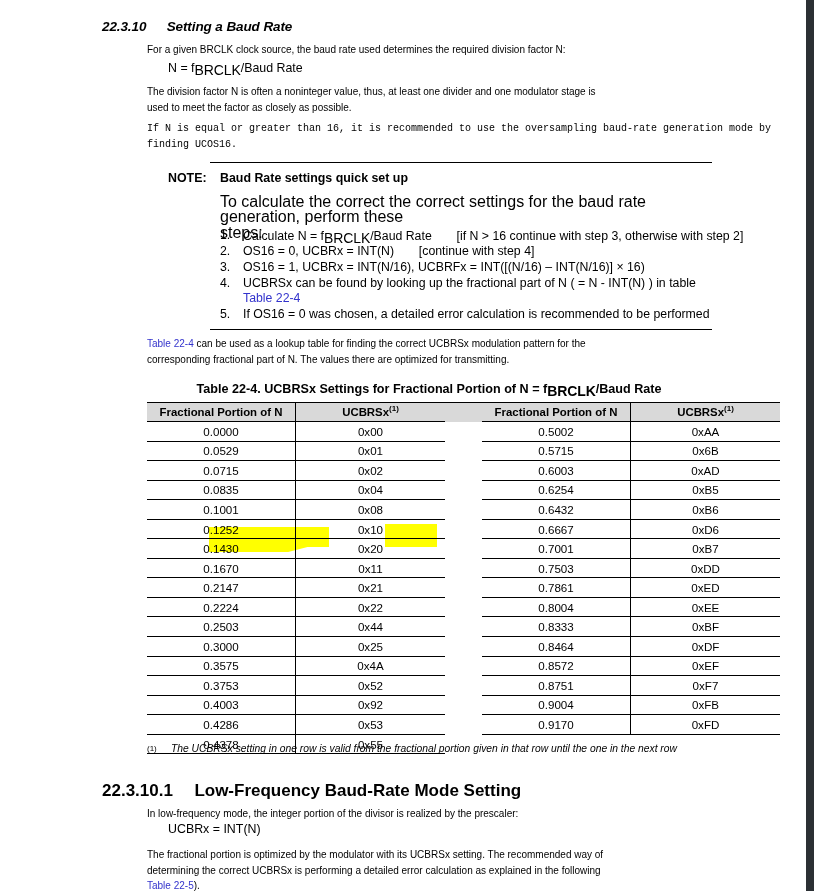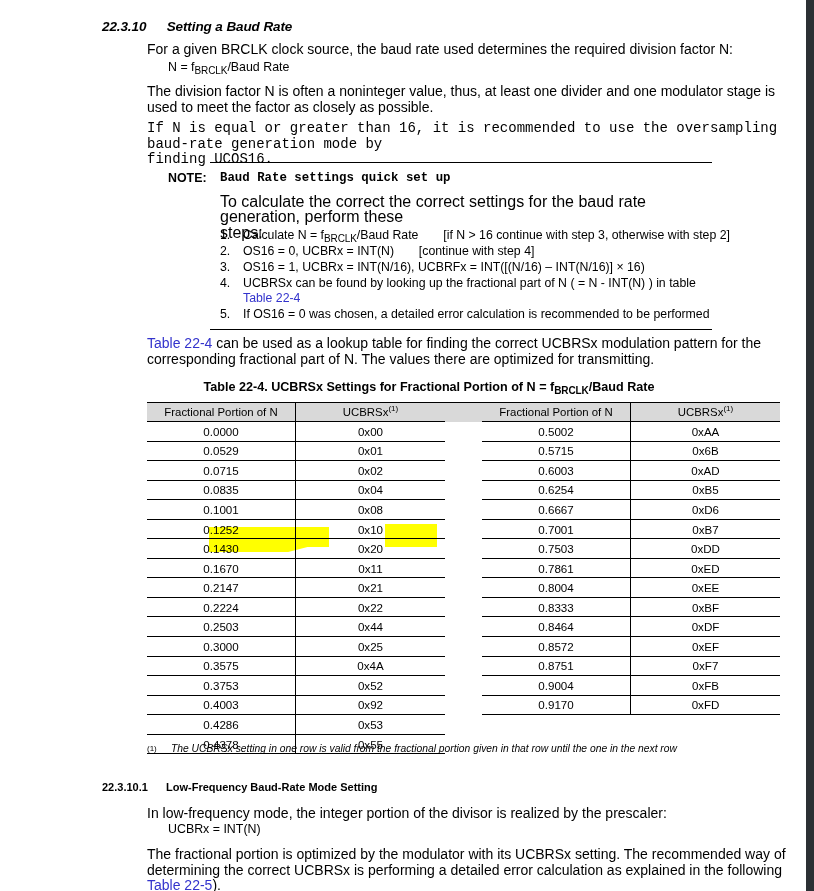--- a/index.html
+++ b/index.html
@@ -49,39 +49,39 @@
     font-size: 13.5px;
     letter-spacing: -0.1px;
     white-space: nowrap;
   }
   .h3 .num { display: inline-block; }
   .h3 .txt { display: inline-block; }
 
   .h4 {
     position: absolute;
     font-weight: bold;
-    font-size: 11px;
+    font-size: 17px;
     white-space: nowrap;
     font-style: normal;
   }
 
   
   .para {
     position: absolute;
-    font-size: 14px;
+    font-size: 10px;
     line-height: 15.6px;
     color: #000;
   }
   .indent-eq {
     position: absolute;
     font-size: 12.4px;
     line-height: 15.6px;
   }
   sub {
-    font-size: 10px;
+    font-size: 14px;
     vertical-align: baseline;
     position: relative;
     top: 2.5px;
     letter-spacing: -0.1px;
   }
   sup {
     font-size: 8px;
     vertical-align: baseline;
     position: relative;
     top: -4.5px;
@@ -171,21 +171,21 @@
     height: 100%;
     font-size: 11.6px;
     display: flex;
     align-items: center;
     justify-content: center;
     box-sizing: border-box;
   }
   .cell.c1 { left: 0px;   width: 148px; }
   .cell.c2 { left: 148px; width: 150px; border-left: 1.25px solid #000; }
   .trow.header .cell {
-    font-weight: normal;
+    font-weight: bold;
     font-size: 11.4px;
   }
   .trow.header .cell.c2 { border-left: 1.25px solid #000; }
 
   
   .hl {
     position: absolute;
     background: #ffff00;
     z-index: 0;
     pointer-events: none;
@@ -227,21 +227,21 @@
   </div>
 
   <div class="para" style="left:107px; top:105px; width:680px;font-family:Liberation Mono, monospace;">
     <div>If N is equal or greater than 16, it is recommended to use the oversampling baud-rate generation mode by</div>
     <div>finding UCOS16.</div>
   </div>
 
   <div class="note-rule" style="left:170px; top:146px; width:502px;"></div>
 
   <div class="note-label" style="left:128px; top:155px;">NOTE:</div>
-  <div class="note-title" style="left:180px; top:155px;font-family:Liberation Mono, monospace;">Baud Rate settings quick set up</div>
+  <div class="note-title" style="left:180px; top:155px;">Baud Rate settings quick set up</div>
 
   <div class="note-body" style="left:180px; top:178px; width:500px;">
     <div>To calculate the correct the correct settings for the baud rate generation, perform these</div>
     <div>steps:</div>
   </div>
 
   <div class="step-n" style="left:180px; top:212px;">1.</div>
   <div class="step" style="left:203px; top:212px; white-space:nowrap;">
     <span>Calculate N = f</span><sub>BRCLK</sub><span>/Baud Rate</span>
     <span style="display:inline-block;width:18px"></span>
@@ -470,20 +470,28 @@
           <div class="trow">
             <div class="cell c1">
               <span>0.6254</span>
             </div>
             <div class="cell c2">
               <span>0xB5</span>
             </div>
           </div>
           <div class="trow">
             <div class="cell c1">
+              <span>0.6432</span>
+            </div>
+            <div class="cell c2">
+              <span>0xB6</span>
+            </div>
+          </div>
+          <div class="trow">
+            <div class="cell c1">
               <span>0.6667</span>
             </div>
             <div class="cell c2">
               <span>0xD6</span>
             </div>
           </div>
           <div class="trow">
             <div class="cell c1">
               <span>0.7001</span>
             </div>

